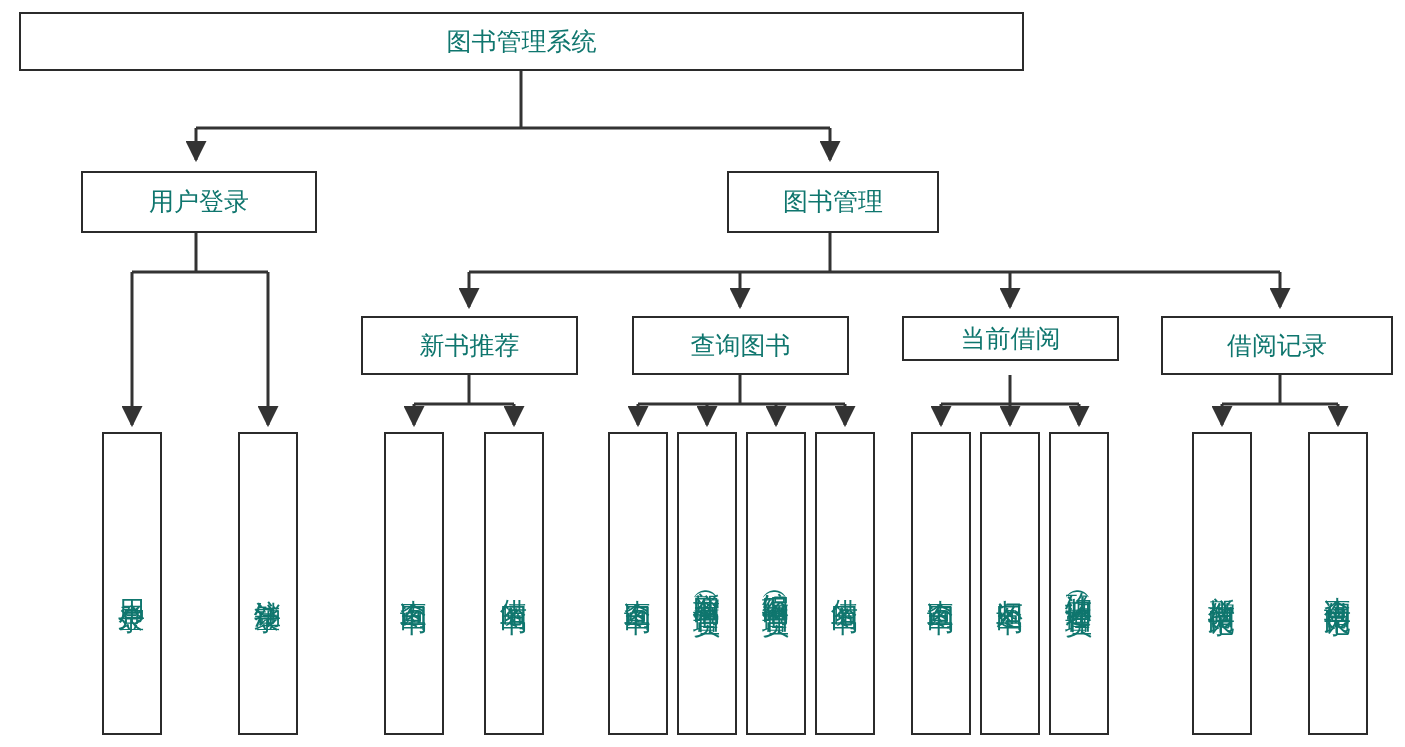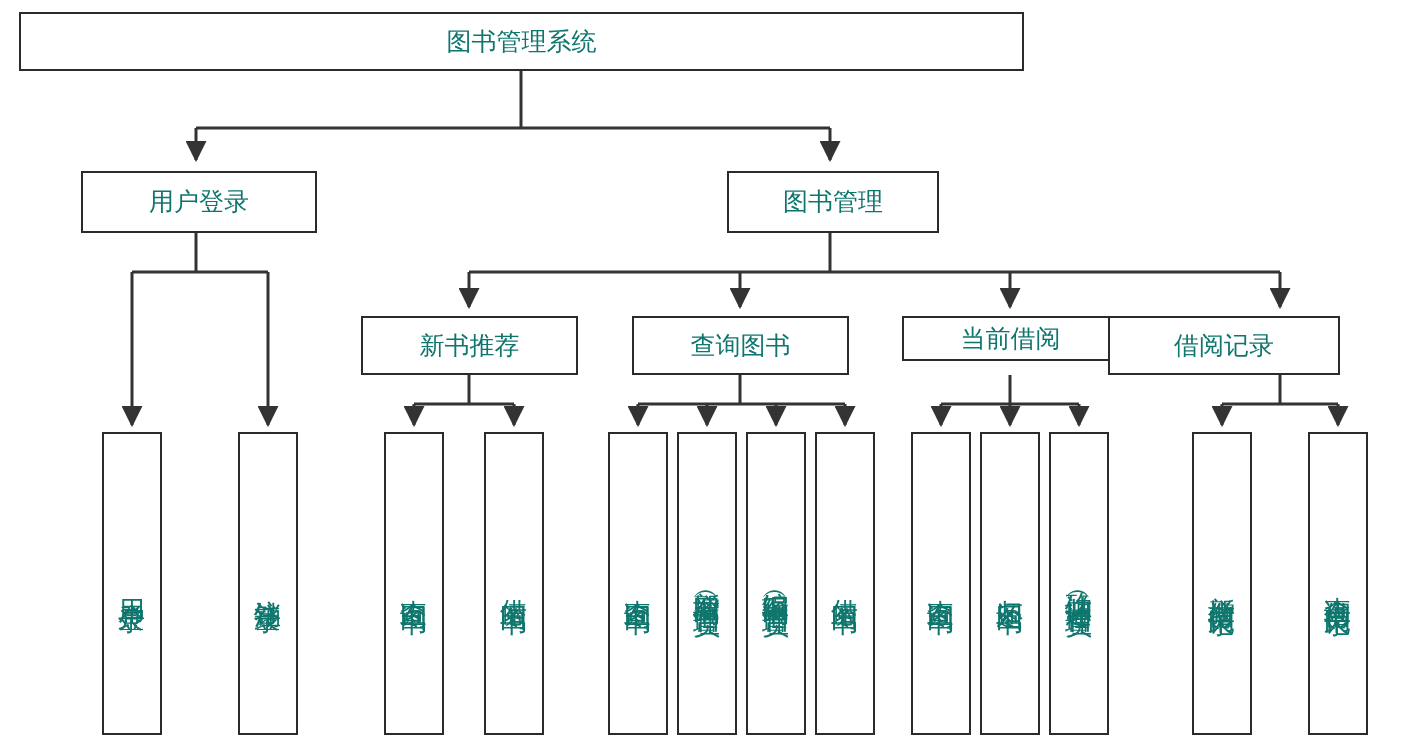--- a/index.html
+++ b/index.html
@@ -138,21 +138,21 @@
 
   <div class="node horizontal" style="left:361px; top:316px; width:217px; height:59px;">
     <span class="label">新书推荐</span>
   </div>
   <div class="node horizontal" style="left:632px; top:316px; width:217px; height:59px;">
     <span class="label">查询图书</span>
   </div>
   <div class="node horizontal" style="left:902px; top:316px; width:217px; height:45px;">
     <span class="label">当前借阅</span>
   </div>
-  <div class="node horizontal" style="left:1108px; top:316px; width:232px; height:59px;justify-content:center;">
+  <div class="node horizontal" style="left:1161px; top:316px; width:232px; height:59px;justify-content:center;">
     <span class="label">借阅记录</span>
   </div>
 
   <div class="node vertical" style="left:102px; top:432px; width:60px; height:303px;">
     <span class="label">用户登录</span>
   </div>
   <div class="node vertical" style="left:238px; top:432px; width:60px; height:303px;">
     <span class="label">注销登录</span>
   </div>
 

